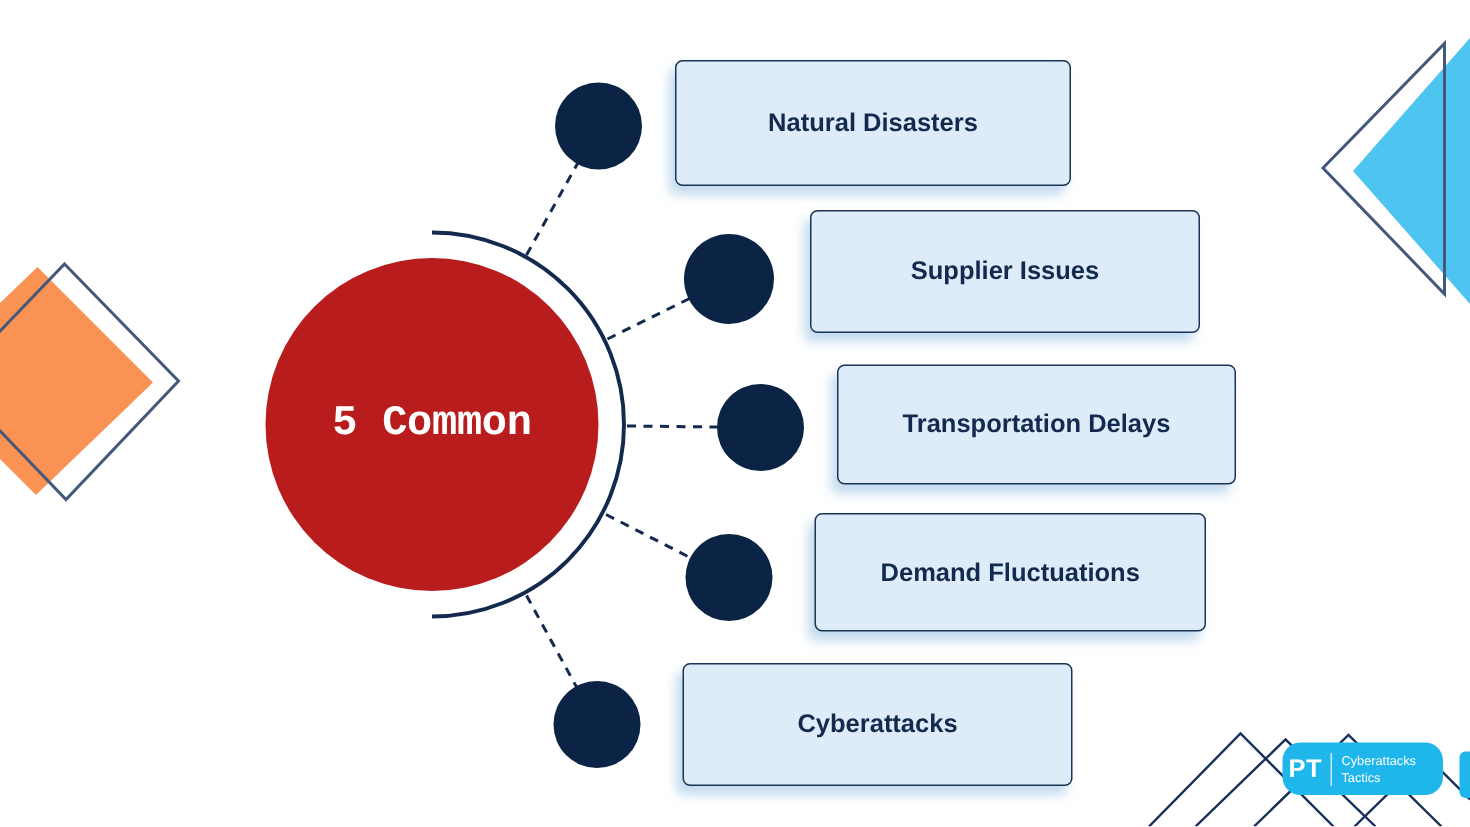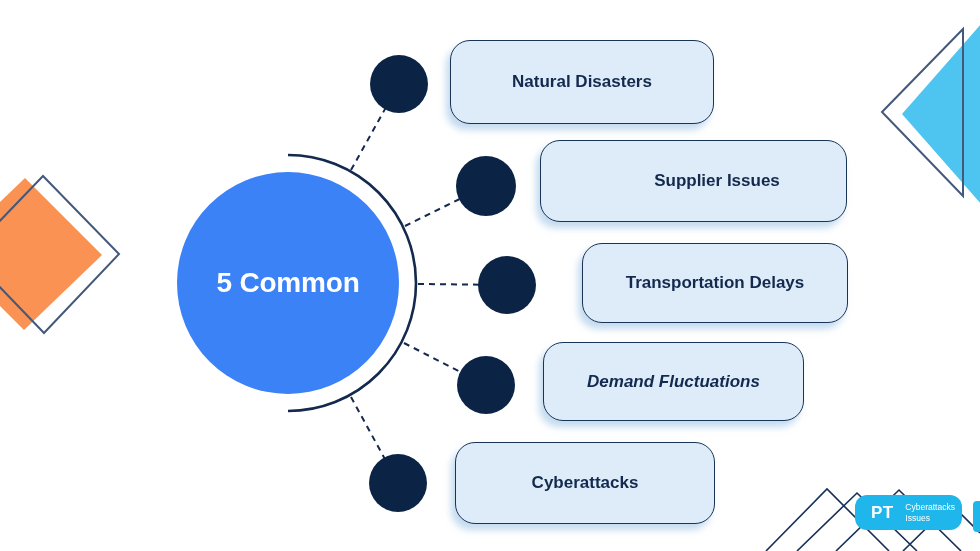--- a/index.html
+++ b/index.html
@@ -5,40 +5,40 @@
   html,body{margin:0;padding:0;background:#fff;}
   .stage{
     position:relative;width:980px;height:551px;overflow:hidden;background:#ffffff;
     font-family:"Liberation Sans",sans-serif;
   }
   .stage svg{position:absolute;left:0;top:0;}
   .layer-decor{z-index:1;}
   .layer-connect{z-index:2;}
   .hub{
     position:absolute;left:177px;top:172px;width:222px;height:222px;border-radius:50%;
-    background:#3b82f6;z-index:3;display:flex;align-items:center;justify-content:center;text-align:center;
+    background:#b91c1c;z-index:3;display:flex;align-items:center;justify-content:center;text-align:center;font-family:Liberation Mono, monospace;
   }
   .hub-title{
     color:#ffffff;font-weight:bold;font-size:28px;line-height:1.22;letter-spacing:-0.2px;
   }
   .hub-title span{display:block;}
   .item-box{
-    position:absolute;z-index:3;background:#DDECF8;border:1.5px solid #1A3458;border-radius:20px;
+    position:absolute;z-index:3;background:#DDECF8;border:1.5px solid #1A3458;border-radius:5px;
     display:flex;align-items:center;justify-content:center;
     color:#13294E;font-weight:bold;font-size:17px;
     box-shadow:-4px 6px 7px rgba(148,190,226,0.55);
   }
   .box-1{left:450px;top:40px;width:262px;height:82px;}
-  .box-2{left:540px;top:140px;width:258px;height:80px;padding-left:47px;}
-  .box-3{left:558px;top:243px;width:264px;height:78px;margin-left:24px;}
-  .box-4{left:543px;top:342px;width:259px;height:77px;font-style:italic;}
+  .box-2{left:540px;top:140px;width:258px;height:80px;}
+  .box-3{left:558px;top:243px;width:264px;height:78px;}
+  .box-4{left:543px;top:342px;width:259px;height:77px;}
   .box-5{left:455px;top:442px;width:258px;height:80px;}
   .logo{
     position:absolute;z-index:4;left:855px;top:495px;width:107px;height:35px;border-radius:12px;
-    background:#1FB6EC;display:flex;align-items:center;padding:0 16px;box-sizing:border-box;gap:6px;
+    background:#1FB6EC;display:flex;align-items:center;padding:0 4px;box-sizing:border-box;gap:6px;
   }
   .logo-abbr{color:#fff;font-weight:bold;font-size:17px;letter-spacing:0.3px;}
   .logo-divider{width:1px;height:22px;background:rgba(255,255,255,0.75);}
   .logo-name{color:#fff;font-size:8.5px;line-height:1.25;font-weight:normal;}
   .logo-name span{display:block;}
   .logo-chip{
     position:absolute;z-index:4;left:973px;top:501px;width:7px;height:31px;
     background:#1FB6EC;border-radius:4px 0 0 4px;
   }
 </style>
@@ -88,18 +88,18 @@
   <div class="item-box box-2">Supplier Issues</div>
   <div class="item-box box-3">Transportation Delays</div>
   <div class="item-box box-4">Demand Fluctuations</div>
   <div class="item-box box-5">Cyberattacks</div>
 
   <div class="logo">
     <span class="logo-abbr">PT</span>
     <span class="logo-divider"></span>
     <span class="logo-name">
       <span>Cyberattacks</span>
-      <span>Issues</span>
+      <span>Tactics</span>
     </span>
   </div>
   <div class="logo-chip"></div>
 
 </div>
 
 </body></html>

